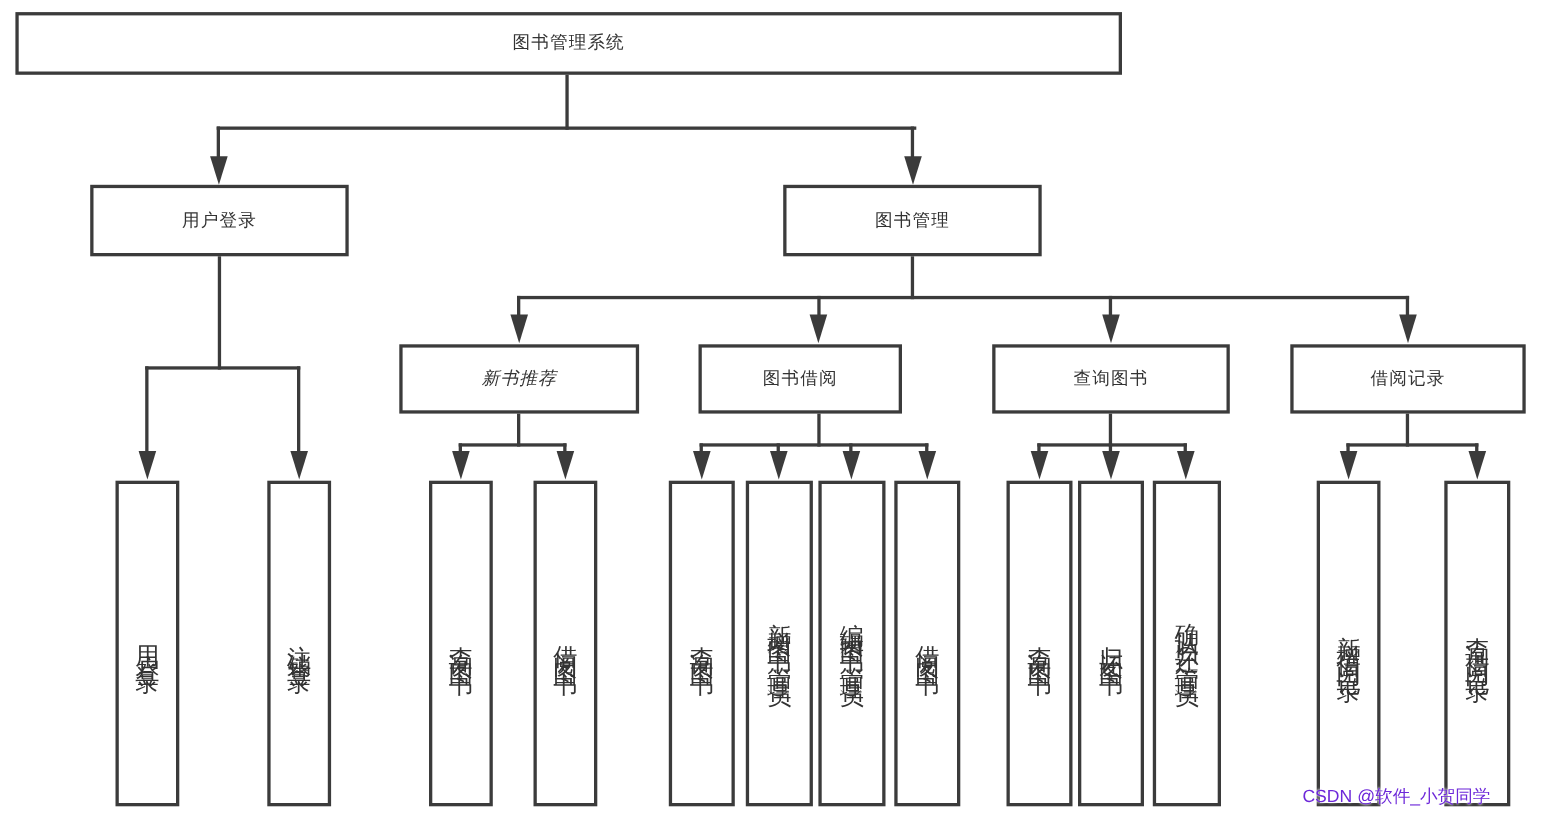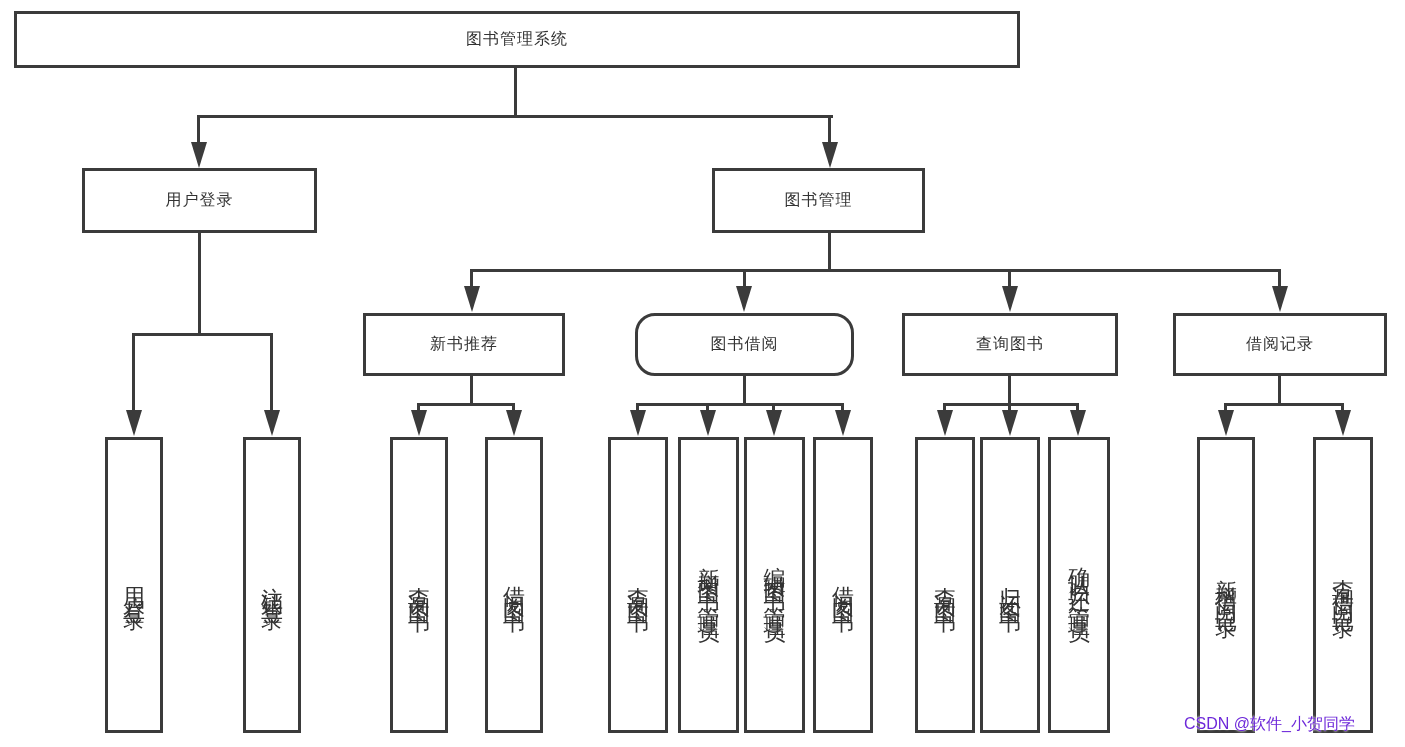--- a/index.html
+++ b/index.html
@@ -72,21 +72,21 @@
   <div class="line" style="left:514px; top:68px; width:3px; height:50px;"></div>
   <div class="line" style="left:197px; top:115px; width:636px; height:3px;"></div>
   <div class="line" style="left:197px; top:115px; width:3px; height:30px;"></div>
   <div class="arrow" style="left:191px; top:142px;"></div>
   <div class="line" style="left:828px; top:115px; width:3px; height:30px;"></div>
   <div class="arrow" style="left:822px; top:142px;"></div>
 
   <div class="box h" style="left:82px; top:168px; width:235px; height:65px;">
     <span>用户登录</span>
   </div>
-  <div class="box h" style="left:712px; top:168px; width:213px; height:65px;">
+  <div class="box h" style="left:712px; top:168px; width:235px; height:65px;">
     <span>图书管理</span>
   </div>
 
   <div class="line" style="left:198px; top:233px; width:3px; height:103px;"></div>
   <div class="line" style="left:132px; top:333px; width:141px; height:3px;"></div>
   <div class="line" style="left:132px; top:333px; width:3px; height:78px;"></div>
   <div class="arrow" style="left:126px; top:410px;"></div>
   <div class="line" style="left:270px; top:333px; width:3px; height:78px;"></div>
   <div class="arrow" style="left:264px; top:410px;"></div>
 
@@ -94,24 +94,24 @@
   <div class="line" style="left:470px; top:269px; width:811px; height:3px;"></div>
   <div class="line" style="left:470px; top:269px; width:3px; height:19px;"></div>
   <div class="arrow" style="left:464px; top:286px;"></div>
   <div class="line" style="left:743px; top:269px; width:3px; height:19px;"></div>
   <div class="arrow" style="left:736px; top:286px;"></div>
   <div class="line" style="left:1008px; top:269px; width:3px; height:19px;"></div>
   <div class="arrow" style="left:1002px; top:286px;"></div>
   <div class="line" style="left:1278px; top:269px; width:3px; height:19px;"></div>
   <div class="arrow" style="left:1272px; top:286px;"></div>
 
-  <div class="box h" style="left:363px; top:313px; width:202px; height:63px;">
+  <div class="box h" style="left:363px; top:313px; width:218px; height:63px;font-style:italic;">
     <span>新书推荐</span>
   </div>
-  <div class="box h" style="left:635px; top:313px; width:219px; height:63px;border-radius:20px;">
+  <div class="box h" style="left:635px; top:313px; width:185px; height:63px;">
     <span>图书借阅</span>
   </div>
   <div class="box h" style="left:902px; top:313px; width:216px; height:63px;">
     <span>查询图书</span>
   </div>
   <div class="box h" style="left:1173px; top:313px; width:214px; height:63px;">
     <span>借阅记录</span>
   </div>
 
   <div class="line" style="left:470px; top:376px; width:3px; height:30px;"></div>

